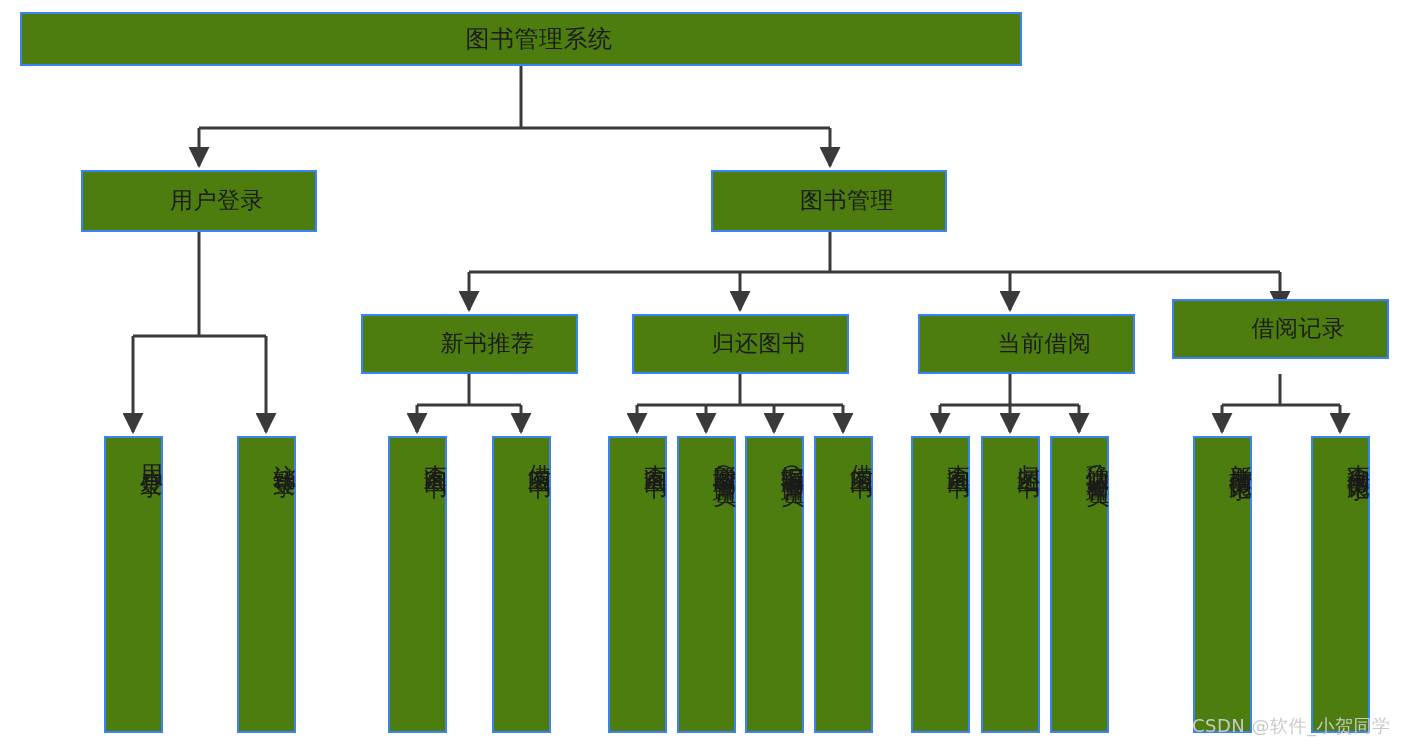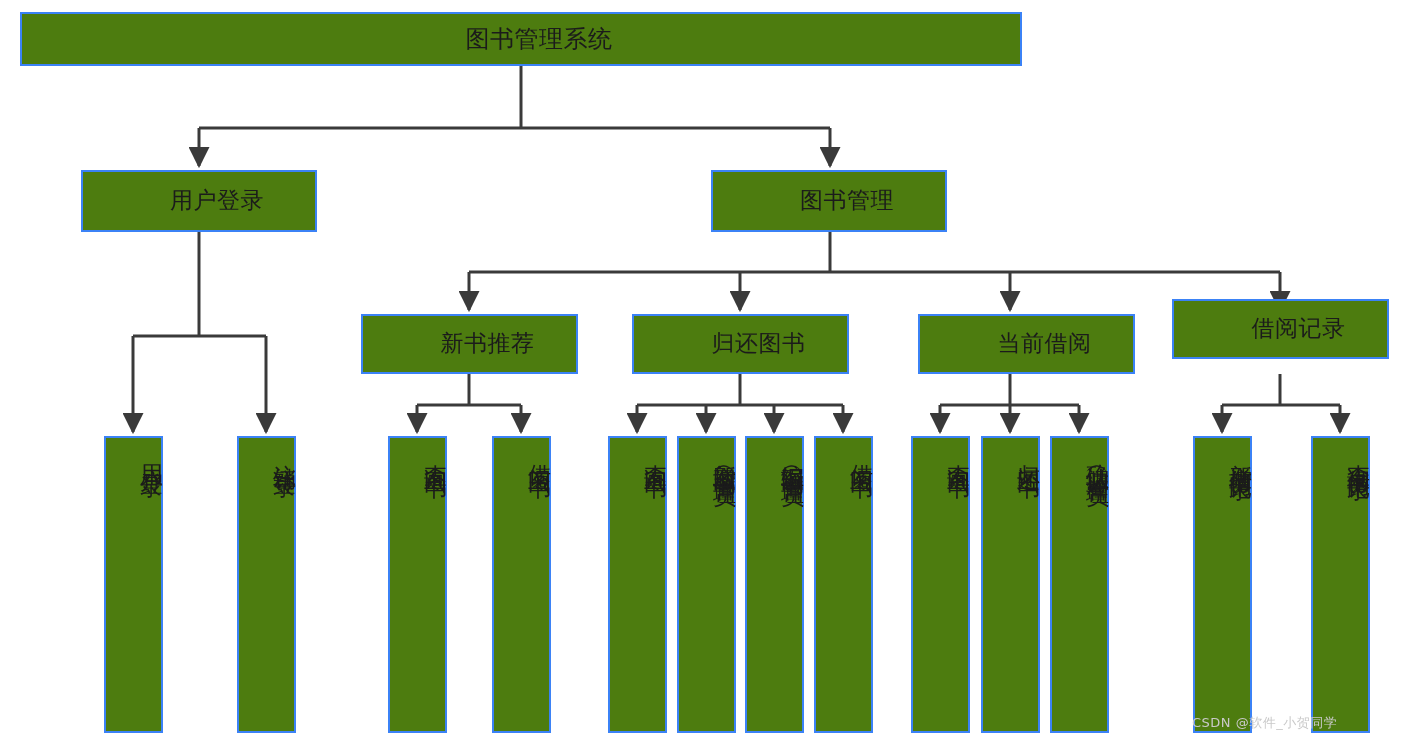--- a/index.html
+++ b/index.html
@@ -64,21 +64,21 @@
     letter-spacing: 4px;
     line-height: 1;
     white-space: nowrap;
   }
   .node.v.tall .label {
     letter-spacing: 3px;
   }
   .watermark {
     position: absolute;
     color: #c9c9c9;
-    font-size: 13px;
+    font-size: 18px;
     letter-spacing: 0.5px;
     white-space: nowrap;
     z-index: 3;
   }
 </style>
 </head>
 <body>
 
 <div id="canvas">
 

